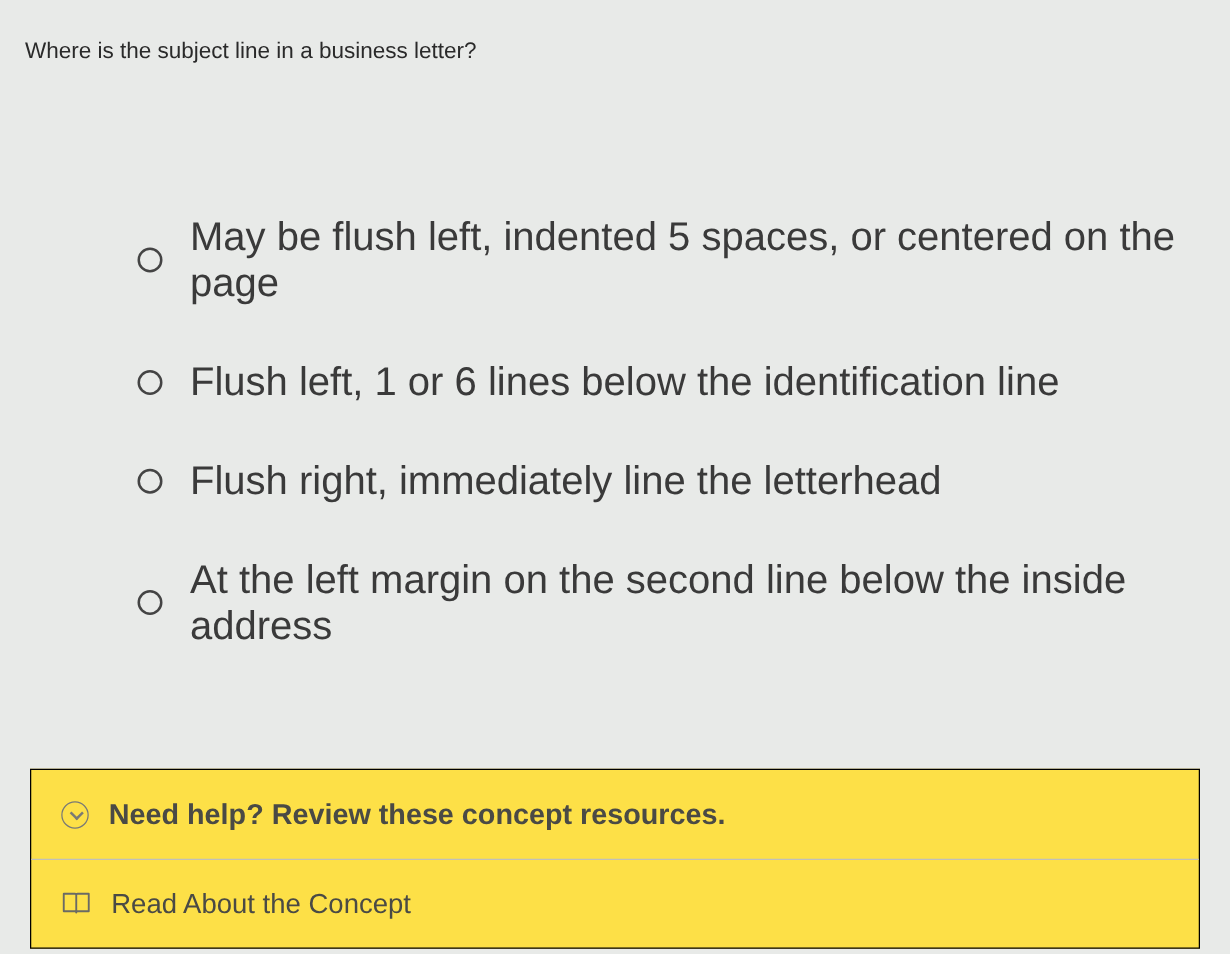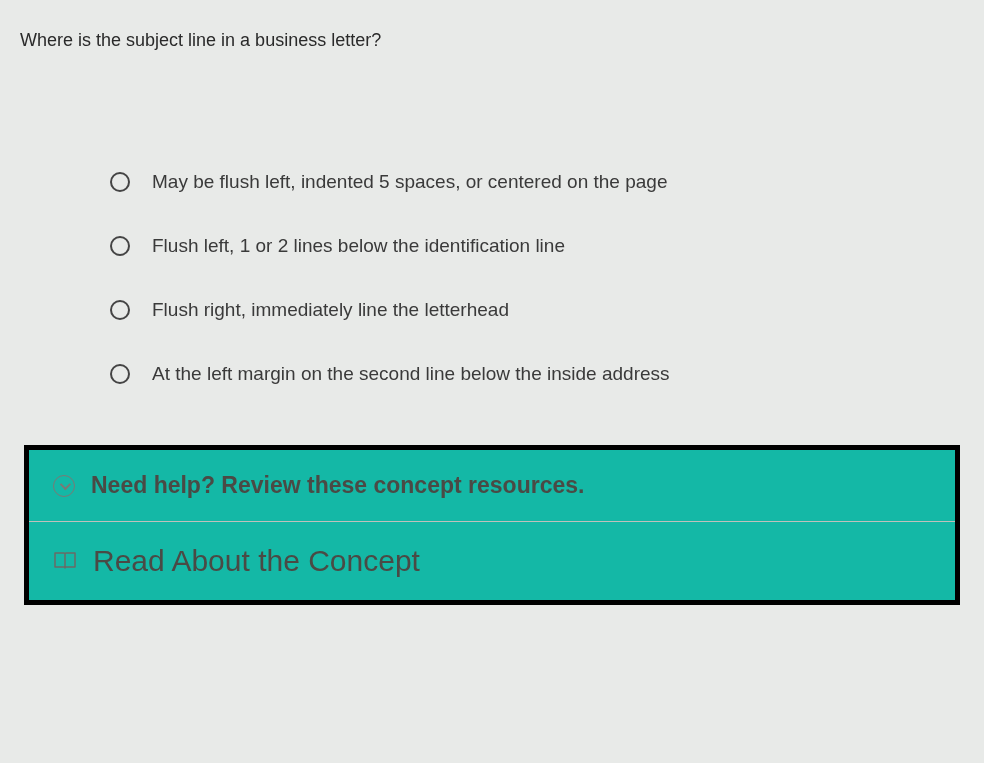--- a/index.html
+++ b/index.html
@@ -32,28 +32,28 @@
     }
     .radio-circle {
       width: 20px;
       height: 20px;
       border: 2.5px solid #444;
       border-radius: 50%;
       margin-right: 22px;
       flex-shrink: 0;
     }
     .option-label {
-      font-size: 19px;
+      font-size: 32px;
       color: #3a3a3a;
       font-weight: 400;
     }
     .help-box {
-      margin: 60px 24px 0 24px;
-      border: 5px solid #000000;
-      background: #14b8a6;
+      margin: 96px 24px 0 24px;
+      border: 1px solid #000000;
+      background: #fde047;
     }
     .help-header {
       display: flex;
       align-items: center;
       padding: 22px 24px;
       border-bottom: 1px solid #c0c0bb;
     }
     .chevron-circle {
       width: 22px;
       height: 22px;
@@ -82,38 +82,38 @@
       align-items: center;
       padding: 22px 24px;
     }
     .book-icon {
       width: 24px;
       height: 20px;
       margin-right: 16px;
       flex-shrink: 0;
     }
     .read-label {
-      font-size: 30px;
+      font-size: 22px;
       color: #4a4a45;
       font-weight: 400;
     }
   </style>
 </head>
 <body>
 
 <div class="question-text">Where is the subject line in a business letter?</div>
 
 <div class="options-container">
   <div class="option">
     <span class="radio-circle"></span>
     <span class="option-label">May be flush left, indented 5 spaces, or centered on the page</span>
   </div>
   <div class="option">
     <span class="radio-circle"></span>
-    <span class="option-label">Flush left, 1 or 2 lines below the identification line</span>
+    <span class="option-label">Flush left, 1 or 6 lines below the identification line</span>
   </div>
   <div class="option">
     <span class="radio-circle"></span>
     <span class="option-label">Flush right, immediately line the letterhead</span>
   </div>
   <div class="option">
     <span class="radio-circle"></span>
     <span class="option-label">At the left margin on the second line below the inside address</span>
   </div>
 </div>

